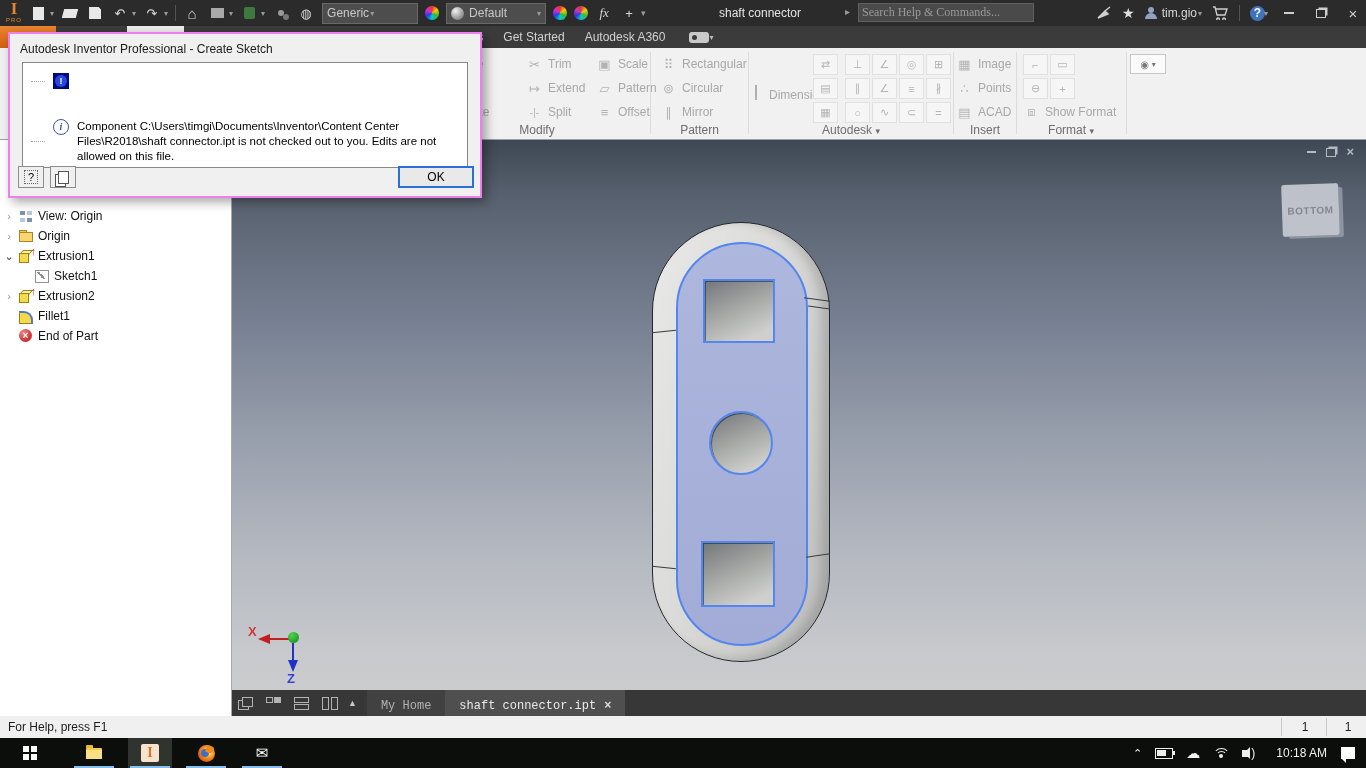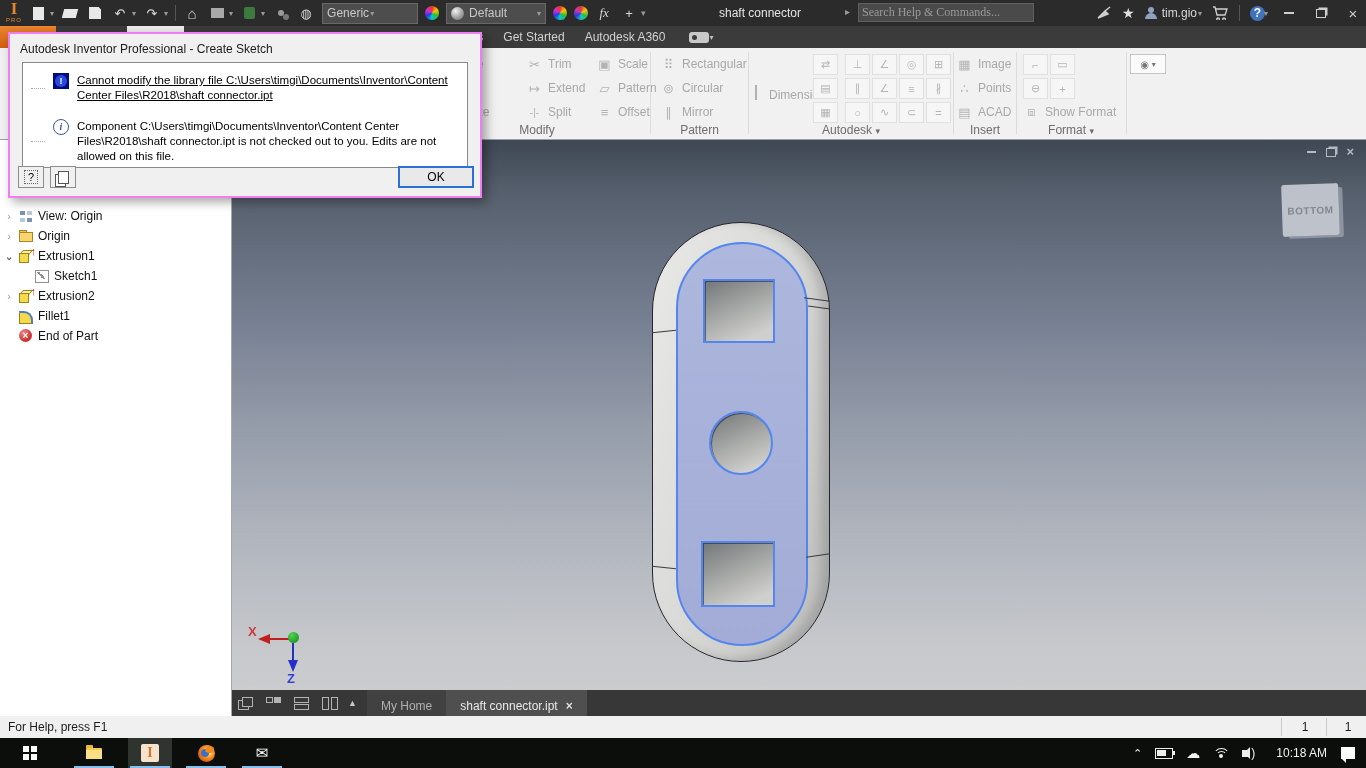--- a/index.html
+++ b/index.html
@@ -98,21 +98,21 @@
   #doctabs{position:absolute;left:232px;top:690px;width:1134px;height:26px;background:#373737;display:flex;align-items:stretch;}
   .arr-ic{width:16px;height:12px;margin:7px 6px;position:relative;opacity:.85;}
   .arr-ic.cascade::before{content:"";position:absolute;left:0;top:3px;width:9px;height:8px;border:1px solid #c9c9c9;}
   .arr-ic.cascade::after{content:"";position:absolute;left:4px;top:0;width:9px;height:8px;border:1px solid #c9c9c9;background:#373737;}
   .arr-ic.tile4::before{content:"";position:absolute;left:0;top:0;width:5px;height:4px;border:1px solid #c9c9c9;box-shadow:8px 0 0 -0px #373737;}
   .arr-ic.tile4::after{content:"";position:absolute;left:8px;top:0;width:5px;height:4px;border:1px solid #c9c9c9;box-shadow:-8px 7px 0 0 #c9c9c9 inset;}
   .arr-ic.tileh::before{content:"";position:absolute;left:0;top:0;width:13px;height:4px;border:1px solid #c9c9c9;}
   .arr-ic.tileh::after{content:"";position:absolute;left:0;top:7px;width:13px;height:4px;border:1px solid #c9c9c9;}
   .arr-ic.tilev::before{content:"";position:absolute;left:0;top:0;width:5px;height:11px;border:1px solid #c9c9c9;}
   .arr-ic.tilev::after{content:"";position:absolute;left:9px;top:0;width:5px;height:11px;border:1px solid #c9c9c9;}
-  .dtab{display:flex;align-items:center;padding:16px 14px;color:#b0b0b0;font-size:12px;gap:8px;}
+  .dtab{display:flex;align-items:center;padding:16px 14px;color:#b0b0b0;font-size:12px;gap:8px;font-family:Liberation Mono, monospace;}
   .dtab.home{background:#414141;}
   .dtab.active{background:#4f4f4f;color:#e9e9e9;}
   .dtab .x{color:#dedede;font-weight:bold;}
 
   
   #statusbar{position:absolute;left:0;top:716px;width:1366px;height:22px;background:#f0f0f0;color:#1c1c1c;font-size:12px;}
   .sdiv{position:absolute;top:2px;width:1px;height:18px;background:#c9c9c9;}
 
   
   #taskbar{position:absolute;left:0;top:738px;width:1366px;height:30px;background:#0c0e0c;color:#eee;}
@@ -569,21 +569,20 @@
   </div>
 
   <div id="dialog">
     <div id="dlg-title">Autodesk Inventor Professional - Create Sketch</div>
     <div id="dlg-msgbox">
       <div class="msgrow" style="top:10px;">
         <span class="dots"></span>
         <span class="err-ic">
             <i>!</i>
           </span>
-        <span class="msgtext link">Cannot modify the library file C:\Users\timgi\Documents\Inventor\Content Center Files\R2018\shaft connector.ipt</span>
       </div>
       <div class="msgrow" style="top:56px;">
         <span class="dots"></span>
         <span class="inf-ic">i</span>
         <span class="msgtext">Component C:\Users\timgi\Documents\Inventor\Content Center Files\R2018\shaft connector.ipt is not checked out to you. Edits are not allowed on this file.</span>
       </div>
     </div>
     <div class="dlgbtn" style="left:8px;bottom:8px;">
       <span style="border:1px dotted #666;padding:0 3px;font-size:11px;">?</span>
     </div>

